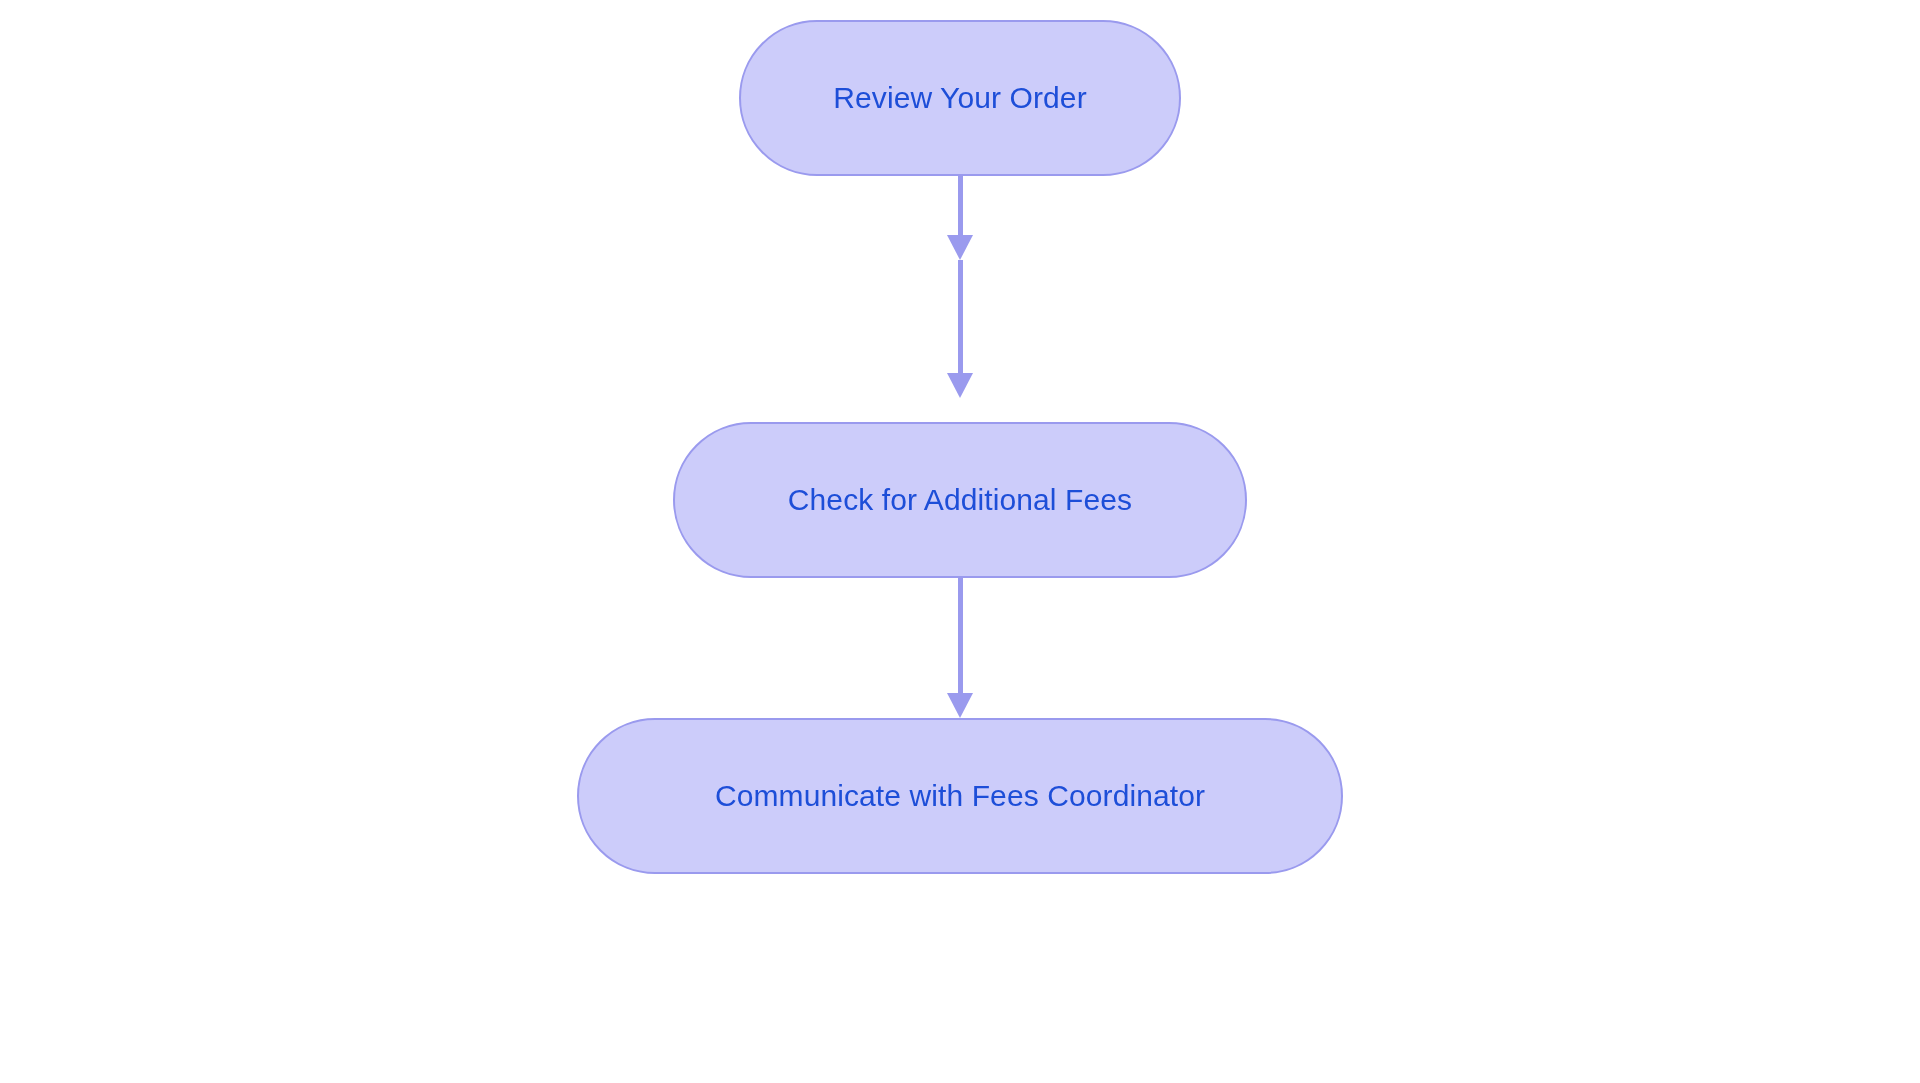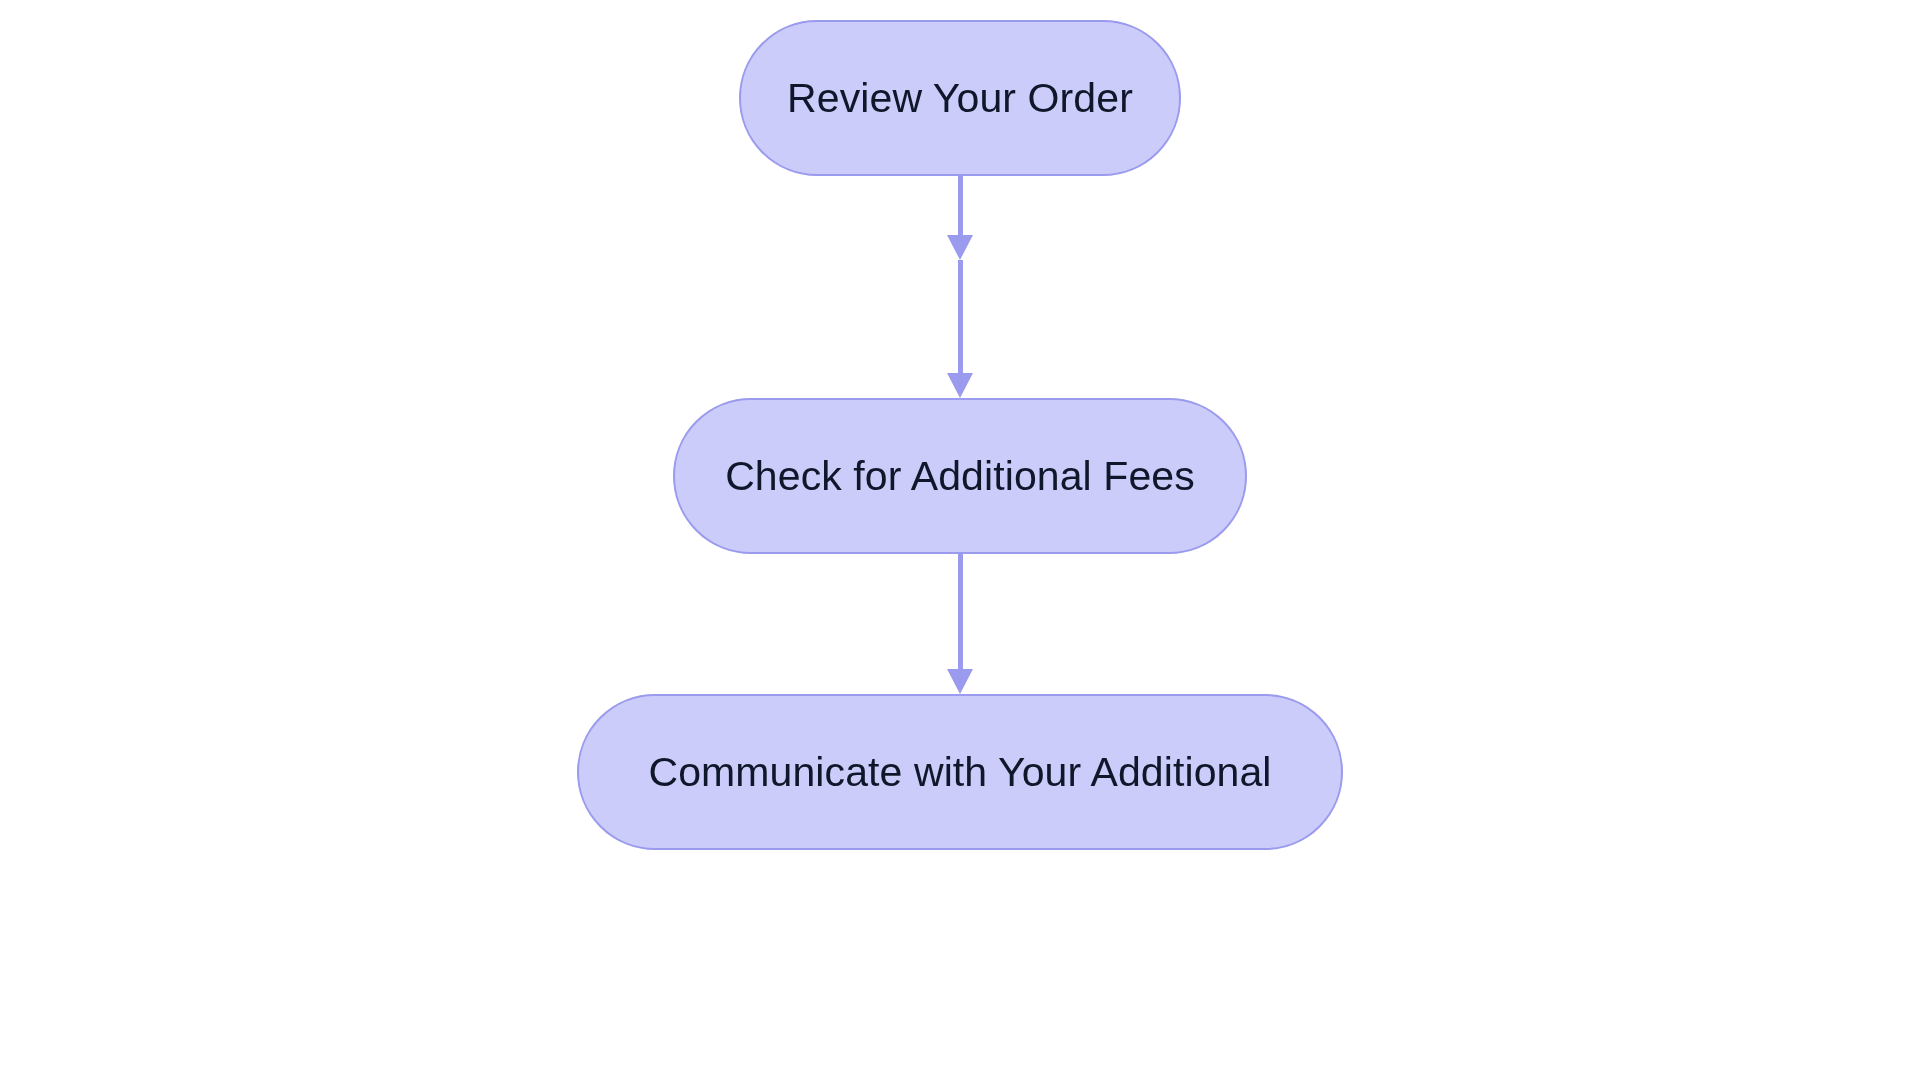--- a/index.html
+++ b/index.html
@@ -39,33 +39,33 @@
     height: 156px;
     background: #ccccfa;
     border: 2.6px solid #9a9aee;
     border-radius: 78px;
     display: flex;
     align-items: center;
     justify-content: center;
     flex: none;
   }
   .flow-node-label {
-    color: #0f172a;
-    font-size: 41px;
+    color: #1d4ed8;
+    font-size: 30px;
     font-weight: 400;
     line-height: 1;
     letter-spacing: 0.1px;
     white-space: nowrap;
     text-align: center;
     padding: 0 34px;
   }
 
   .node-w-1 { width: 442px; }
   .node-w-2 { width: 612px; }
-  .node-w-3 { width: 574px; }
+  .node-w-3 { width: 574px; margin-top: 24px; }
   .node-w-4 { width: 766px; }
 
   
   .flow-connector {
     position: relative;
     width: 26px;
     display: flex;
     flex-direction: column;
     align-items: center;
     flex: none;
@@ -116,17 +116,17 @@
     <div class="flow-node node-w-3">
       <span class="flow-node-label">Check for Additional Fees</span>
     </div>
 
     <div class="flow-connector gap-3">
       <div class="connector-stem"></div>
       <div class="connector-arrowhead"></div>
     </div>
 
     <div class="flow-node node-w-4">
-      <span class="flow-node-label">Communicate with Your Additional</span>
+      <span class="flow-node-label">Communicate with Fees Coordinator</span>
     </div>
 
   </div>
 </div>
 
 </body></html>

